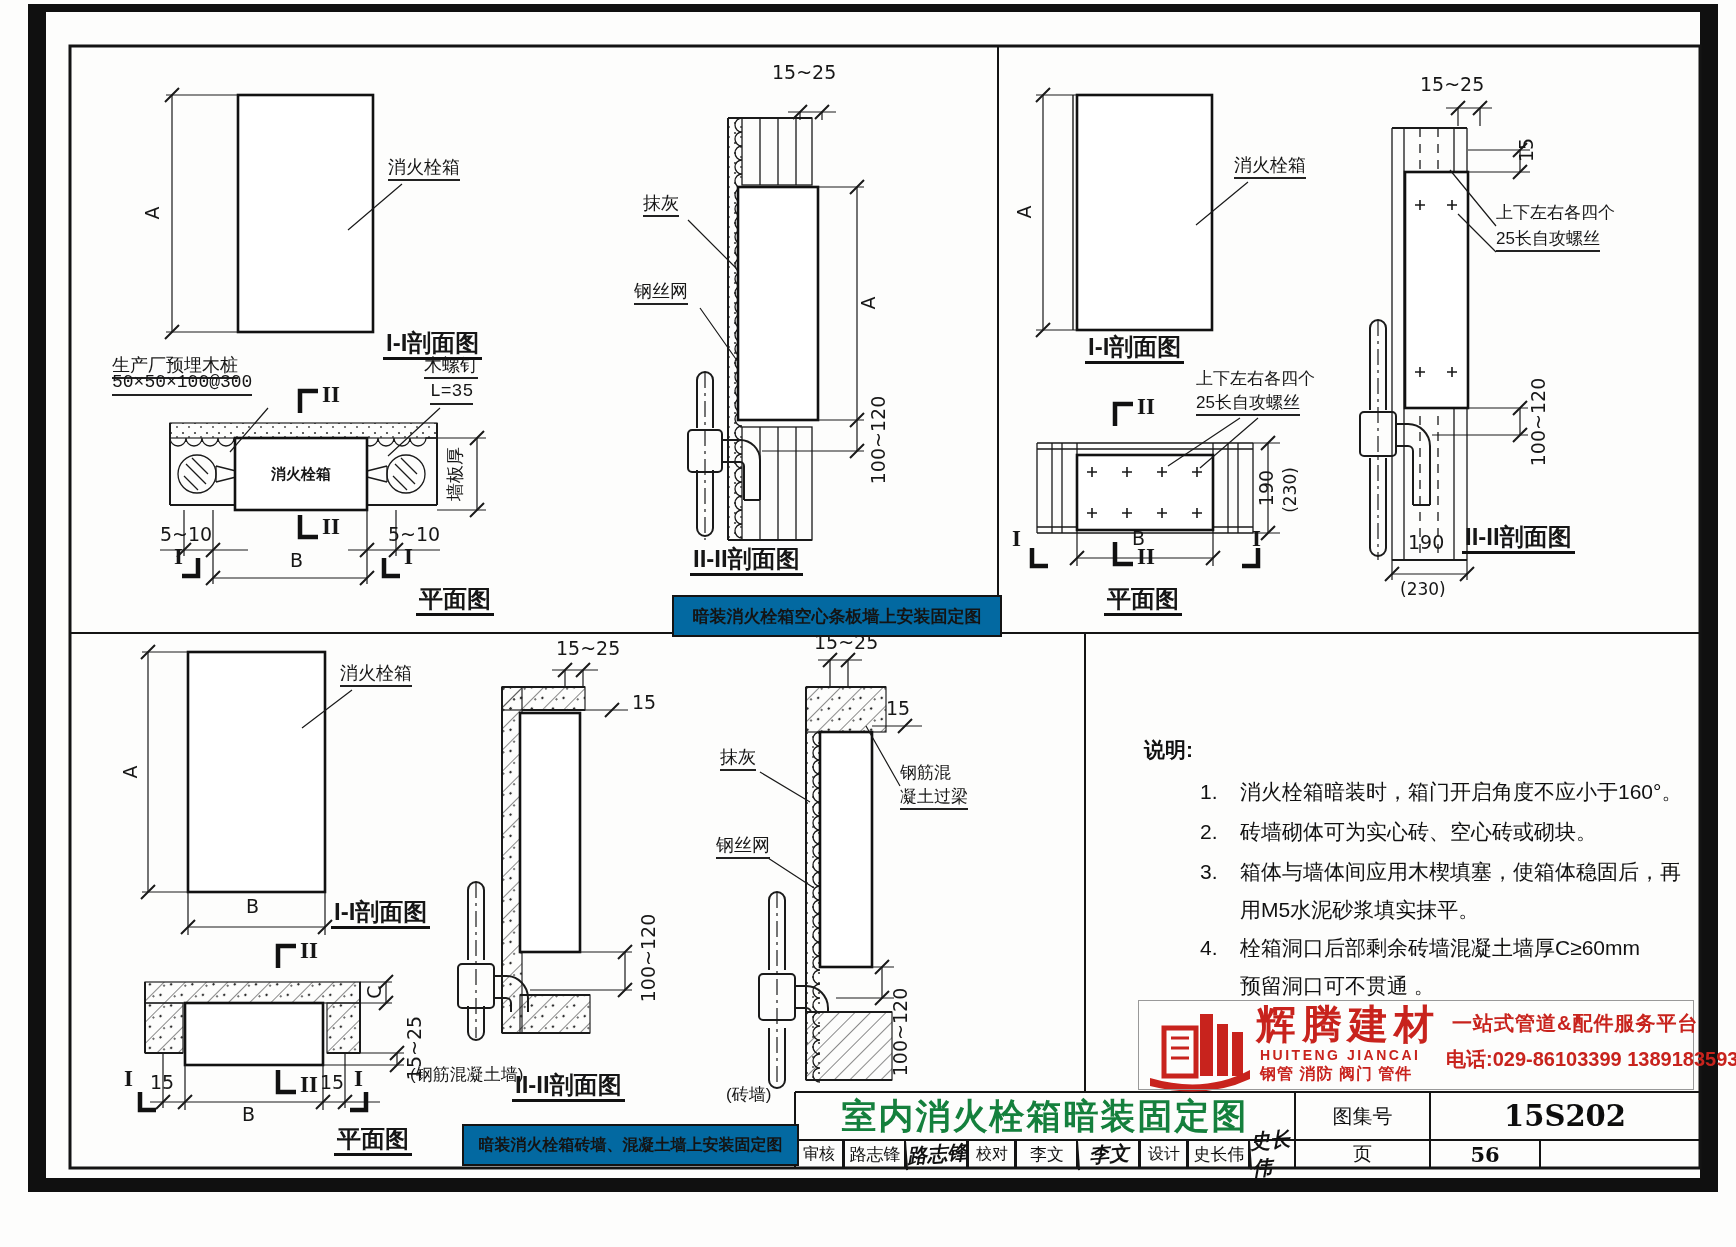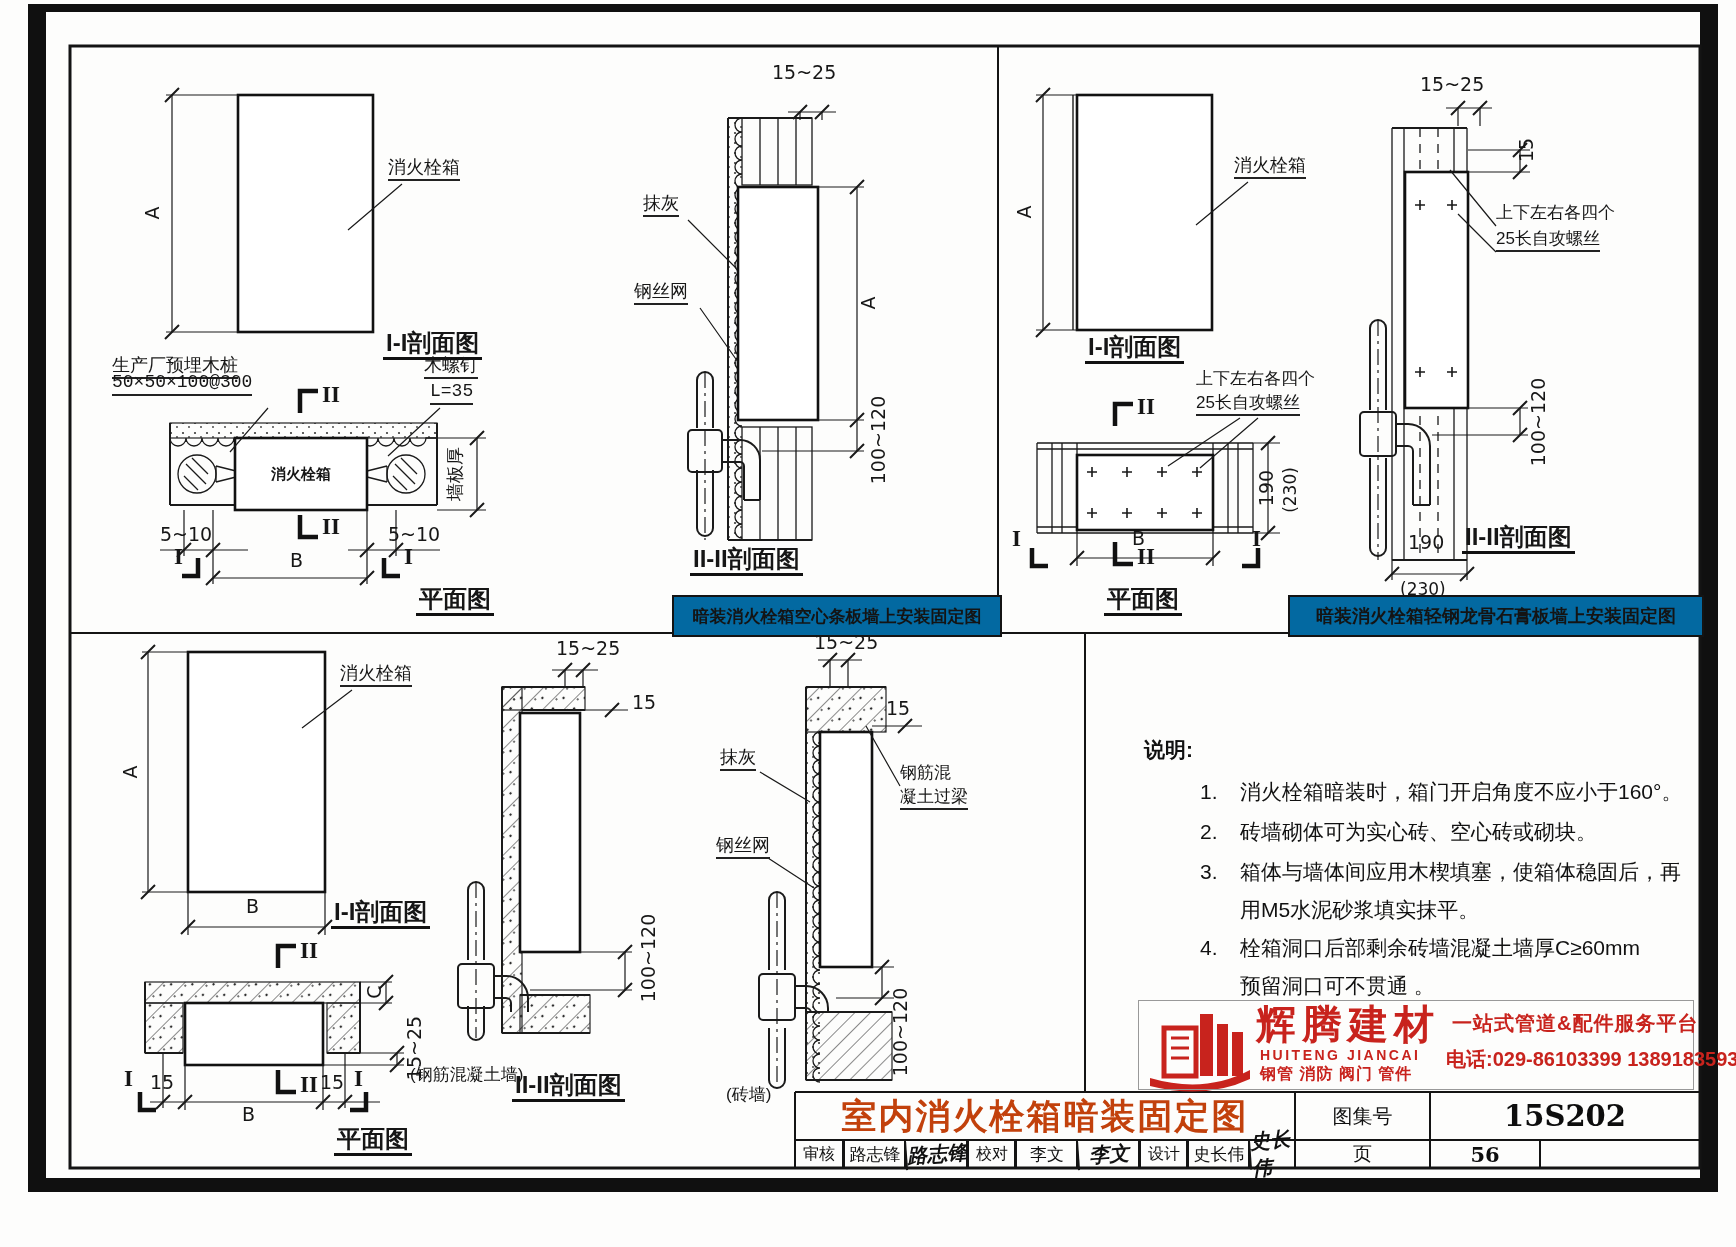--- a/index.html
+++ b/index.html
@@ -172,21 +172,20 @@
 <div class="lbl dim rot" style="left:1290px;top:490px;font-size:17px">(230)</div>
 <div class="lbl cap" style="left:1104px;top:586px">平面图</div>
 <div class="lbl dim" style="left:1420px;top:74px">15~25</div>
 <div class="lbl dim rot" style="left:1526px;top:150px">15</div>
 <div class="lbl pl" style="left:1496px;top:204px;font-size:17px">上下左右各四个</div>
 <div class="lbl lead" style="left:1496px;top:230px;font-size:17px">25长自攻螺丝</div>
 <div class="lbl dim rot" style="left:1538px;top:422px">100~120</div>
 <div class="lbl dim" style="left:1408px;top:532px">190</div>
 <div class="lbl dim" style="left:1400px;top:580px;font-size:17px">(230)</div>
 <div class="lbl cap" style="left:1462px;top:524px">II-II剖面图</div>
-<div class="capbox" style="left:1288px;top:595px;width:412px;height:38px;font-size:18px">暗装消火栓箱轻钢龙骨石膏板墙上安装固定图</div>
 
 <div class="lbl dim rot" style="left:130px;top:772px">A</div>
 <div class="lbl lead" style="left:340px;top:664px">消火栓箱</div>
 <div class="lbl dim" style="left:246px;top:896px">B</div>
 <div class="lbl cap" style="left:331px;top:899px">I-I剖面图</div>
 <div class="lbl rn" style="left:300px;top:938px">II</div>
 <div class="lbl rn" style="left:300px;top:1072px">II</div>
 <div class="lbl dim rot" style="left:374px;top:992px">C</div>
 <div class="lbl dim rot" style="left:414px;top:1048px">15~25</div>
 <div class="lbl dim" style="left:150px;top:1072px">15</div>
@@ -202,41 +201,42 @@
 <div class="lbl pl" style="left:410px;top:1066px;font-size:17px">(钢筋混凝土墙)</div>
 <div class="lbl cap" style="left:512px;top:1072px">II-II剖面图</div>
 <div class="lbl dim" style="left:814px;top:632px">15~25</div>
 <div class="lbl dim" style="left:886px;top:698px">15</div>
 <div class="lbl lead" style="left:720px;top:748px">抹灰</div>
 <div class="lbl lead" style="left:716px;top:836px">钢丝网</div>
 <div class="lbl pl" style="left:900px;top:764px;font-size:17px">钢筋混</div>
 <div class="lbl lead" style="left:900px;top:788px;font-size:17px">凝土过梁</div>
 <div class="lbl dim rot" style="left:900px;top:1032px">100~120</div>
 <div class="lbl pl" style="left:726px;top:1086px;font-size:17px">(砖墙)</div>
+<div class="capbox" style="left:462px;top:1124px;width:333px;height:38px;font-size:16px">暗装消火栓箱砖墙、混凝土墙上安装固定图</div>
 
 <div class="lbl note" style="left:1144px;top:738px;font-weight:bold">说明:</div>
 <div class="lbl note" style="left:1200px;top:780px">1.</div>
 <div class="lbl note" style="left:1240px;top:780px">消火栓箱暗装时，箱门开启角度不应小于160°。</div>
 <div class="lbl note" style="left:1200px;top:820px">2.</div>
 <div class="lbl note" style="left:1240px;top:820px">砖墙砌体可为实心砖、空心砖或砌块。</div>
 <div class="lbl note" style="left:1200px;top:860px">3.</div>
 <div class="lbl note" style="left:1240px;top:860px">箱体与墙体间应用木楔填塞，使箱体稳固后，再</div>
 <div class="lbl note" style="left:1240px;top:898px">用M5水泥砂浆填实抹平。</div>
 <div class="lbl note" style="left:1200px;top:936px">4.</div>
 <div class="lbl note" style="left:1240px;top:936px">栓箱洞口后部剩余砖墙混凝土墙厚C≥60mm</div>
 <div class="lbl note" style="left:1240px;top:974px">预留洞口可不贯通 。</div>
 
 <div style="position:absolute;left:1138px;top:1000px;width:554px;height:88px;border:1px solid #999;background:transparent"></div>
 <div class="lbl red" style="left:1256px;top:1002px;font-size:40px;letter-spacing:6px">辉腾建材</div>
 <div class="lbl red" style="left:1260px;top:1048px;font-size:14px;letter-spacing:2.5px">HUITENG JIANCAI</div>
 <div class="lbl red" style="left:1260px;top:1065px;font-size:16px;letter-spacing:1px">钢管 消防 阀门 管件</div>
 <div class="lbl red" style="left:1452px;top:1012px;font-size:20px;letter-spacing:1px">一站式管道&amp;配件服务平台</div>
 <div class="lbl red" style="left:1446px;top:1048px;font-size:20px">电话:029-86103399 13891835939</div>
 
-<div style="position:absolute;left:795px;top:1092px;width:500px;height:48px;display:flex;align-items:center;justify-content:center;font-size:35px;font-weight:bold;color:#c2410c;letter-spacing:2px">室内消火栓箱暗装固定图</div>
+<div style="position:absolute;left:795px;top:1092px;width:500px;height:48px;display:flex;align-items:center;justify-content:center;font-size:35px;font-weight:bold;color:#15803d;letter-spacing:2px">室内消火栓箱暗装固定图</div>
 <div style="position:absolute;left:1295px;top:1092px;width:135px;height:48px;display:flex;align-items:center;justify-content:center;font-size:20px;color:#111">图集号</div>
 <div style="position:absolute;left:1430px;top:1092px;width:270px;height:48px;display:flex;align-items:center;justify-content:center;font-size:29px;font-weight:bold;color:#0d0d0d;font-family:'DejaVu Serif',serif">15S202</div>
 <div style="position:absolute;left:1295px;top:1140px;width:135px;height:28px;display:flex;align-items:center;justify-content:center;font-size:19px;color:#111">页</div>
 <div style="position:absolute;left:1430px;top:1140px;width:110px;height:28px;display:flex;align-items:center;justify-content:center;font-size:21px;font-weight:bold;color:#0d0d0d;font-family:'DejaVu Serif',serif">56</div>
 
 <div class="sigrow" style="left:795px;top:1140px;width:500px;height:28px">
   <div class="tb-cell" style="width:48px;font-size:16px;border-left:none">审核</div>
   <div class="tb-cell" style="width:62px;font-size:17px">路志锋</div>
   <div class="tb-cell sig" style="width:62px">路志锋</div>
   <div class="tb-cell" style="width:48px;font-size:16px">校对</div>

